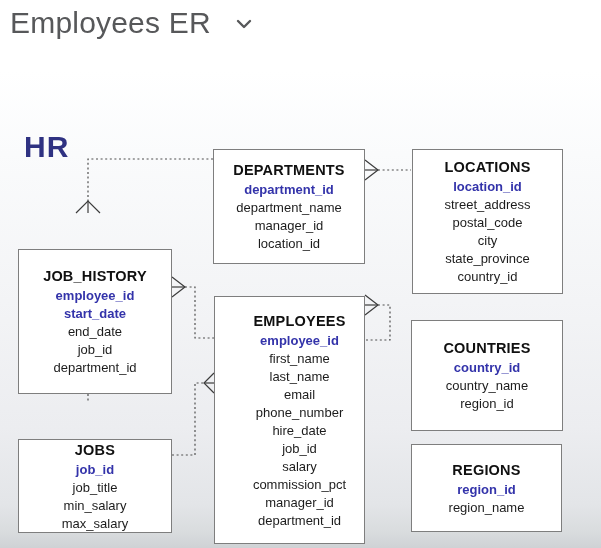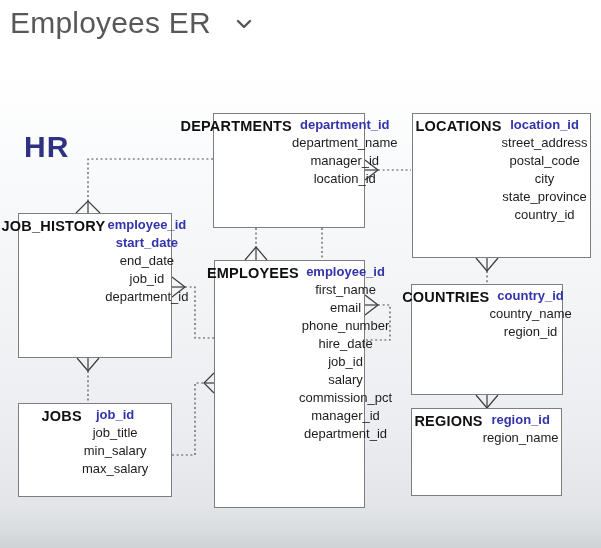--- a/index.html
+++ b/index.html
@@ -31,36 +31,37 @@
   }
 
   svg.wires { position: absolute; left: 0; top: 0; pointer-events: none; }
   .wire   { fill: none; stroke: #4f4f4f; stroke-width: 1.2; stroke-dasharray: 2 2.6; }
   .ahead  { fill: none; stroke: #3c3c3c; stroke-width: 1.2; }
 
   .er-table {
     position: absolute;
     background: #ffffff;
     border: 1.5px solid #7e7e7e;
-    display: flex; flex-direction: row; justify-content: center;
+    display: flex; flex-direction: column; justify-content: center;
     text-align: center;
     padding: 2px 4px;
+    margin-top: 36px;
   }
   .er-table .tname {
     font-size: 14.5px; font-weight: bold; color: #101010;
     line-height: 21px; letter-spacing: 0.2px;
   }
   .er-table .row { font-size: 13px; color: #1c1c1c; line-height: 18px; }
   .er-table .row.pk { color: #3333aa; font-weight: bold; }
 
   #t-job-history { left: 18px;  top: 213px; width: 154px; height: 145px; }
   #t-jobs        { left: 18px;  top: 403px; width: 154px; height: 94px; }
   #t-departments { left: 213px; top: 113px; width: 152px; height: 115px; }
   #t-employees   { left: 214px; top: 260px; width: 151px; height: 248px; padding-left: 24px; }
-  #t-locations   { left: 412px; top: 113px; width: 179px; height: 145px; }
+  #t-locations   { left: 412px; top: 113px; width: 151px; height: 145px; }
   #t-countries   { left: 411px; top: 284px; width: 152px; height: 111px; }
   #t-regions     { left: 411px; top: 408px; width: 151px; height: 88px;  }
 </style>
 </head>
 <body>
 
 <div class="stage">
 
   <div class="header">
     <span class="title">Employees ER</span>
@@ -165,20 +166,21 @@
         <div class="row">job_id</div>
         <div class="row">department_id</div>
       </div>
   </div>
 
   <div class="er-table" id="t-employees">
     <div class="tname">EMPLOYEES</div>
     <div>
         <div class="row pk">employee_id</div>
         <div class="row">first_name</div>
+        <div class="row">last_name</div>
         <div class="row">email</div>
         <div class="row">phone_number</div>
         <div class="row">hire_date</div>
         <div class="row">job_id</div>
         <div class="row">salary</div>
         <div class="row">commission_pct</div>
         <div class="row">manager_id</div>
         <div class="row">department_id</div>
       </div>
   </div>

